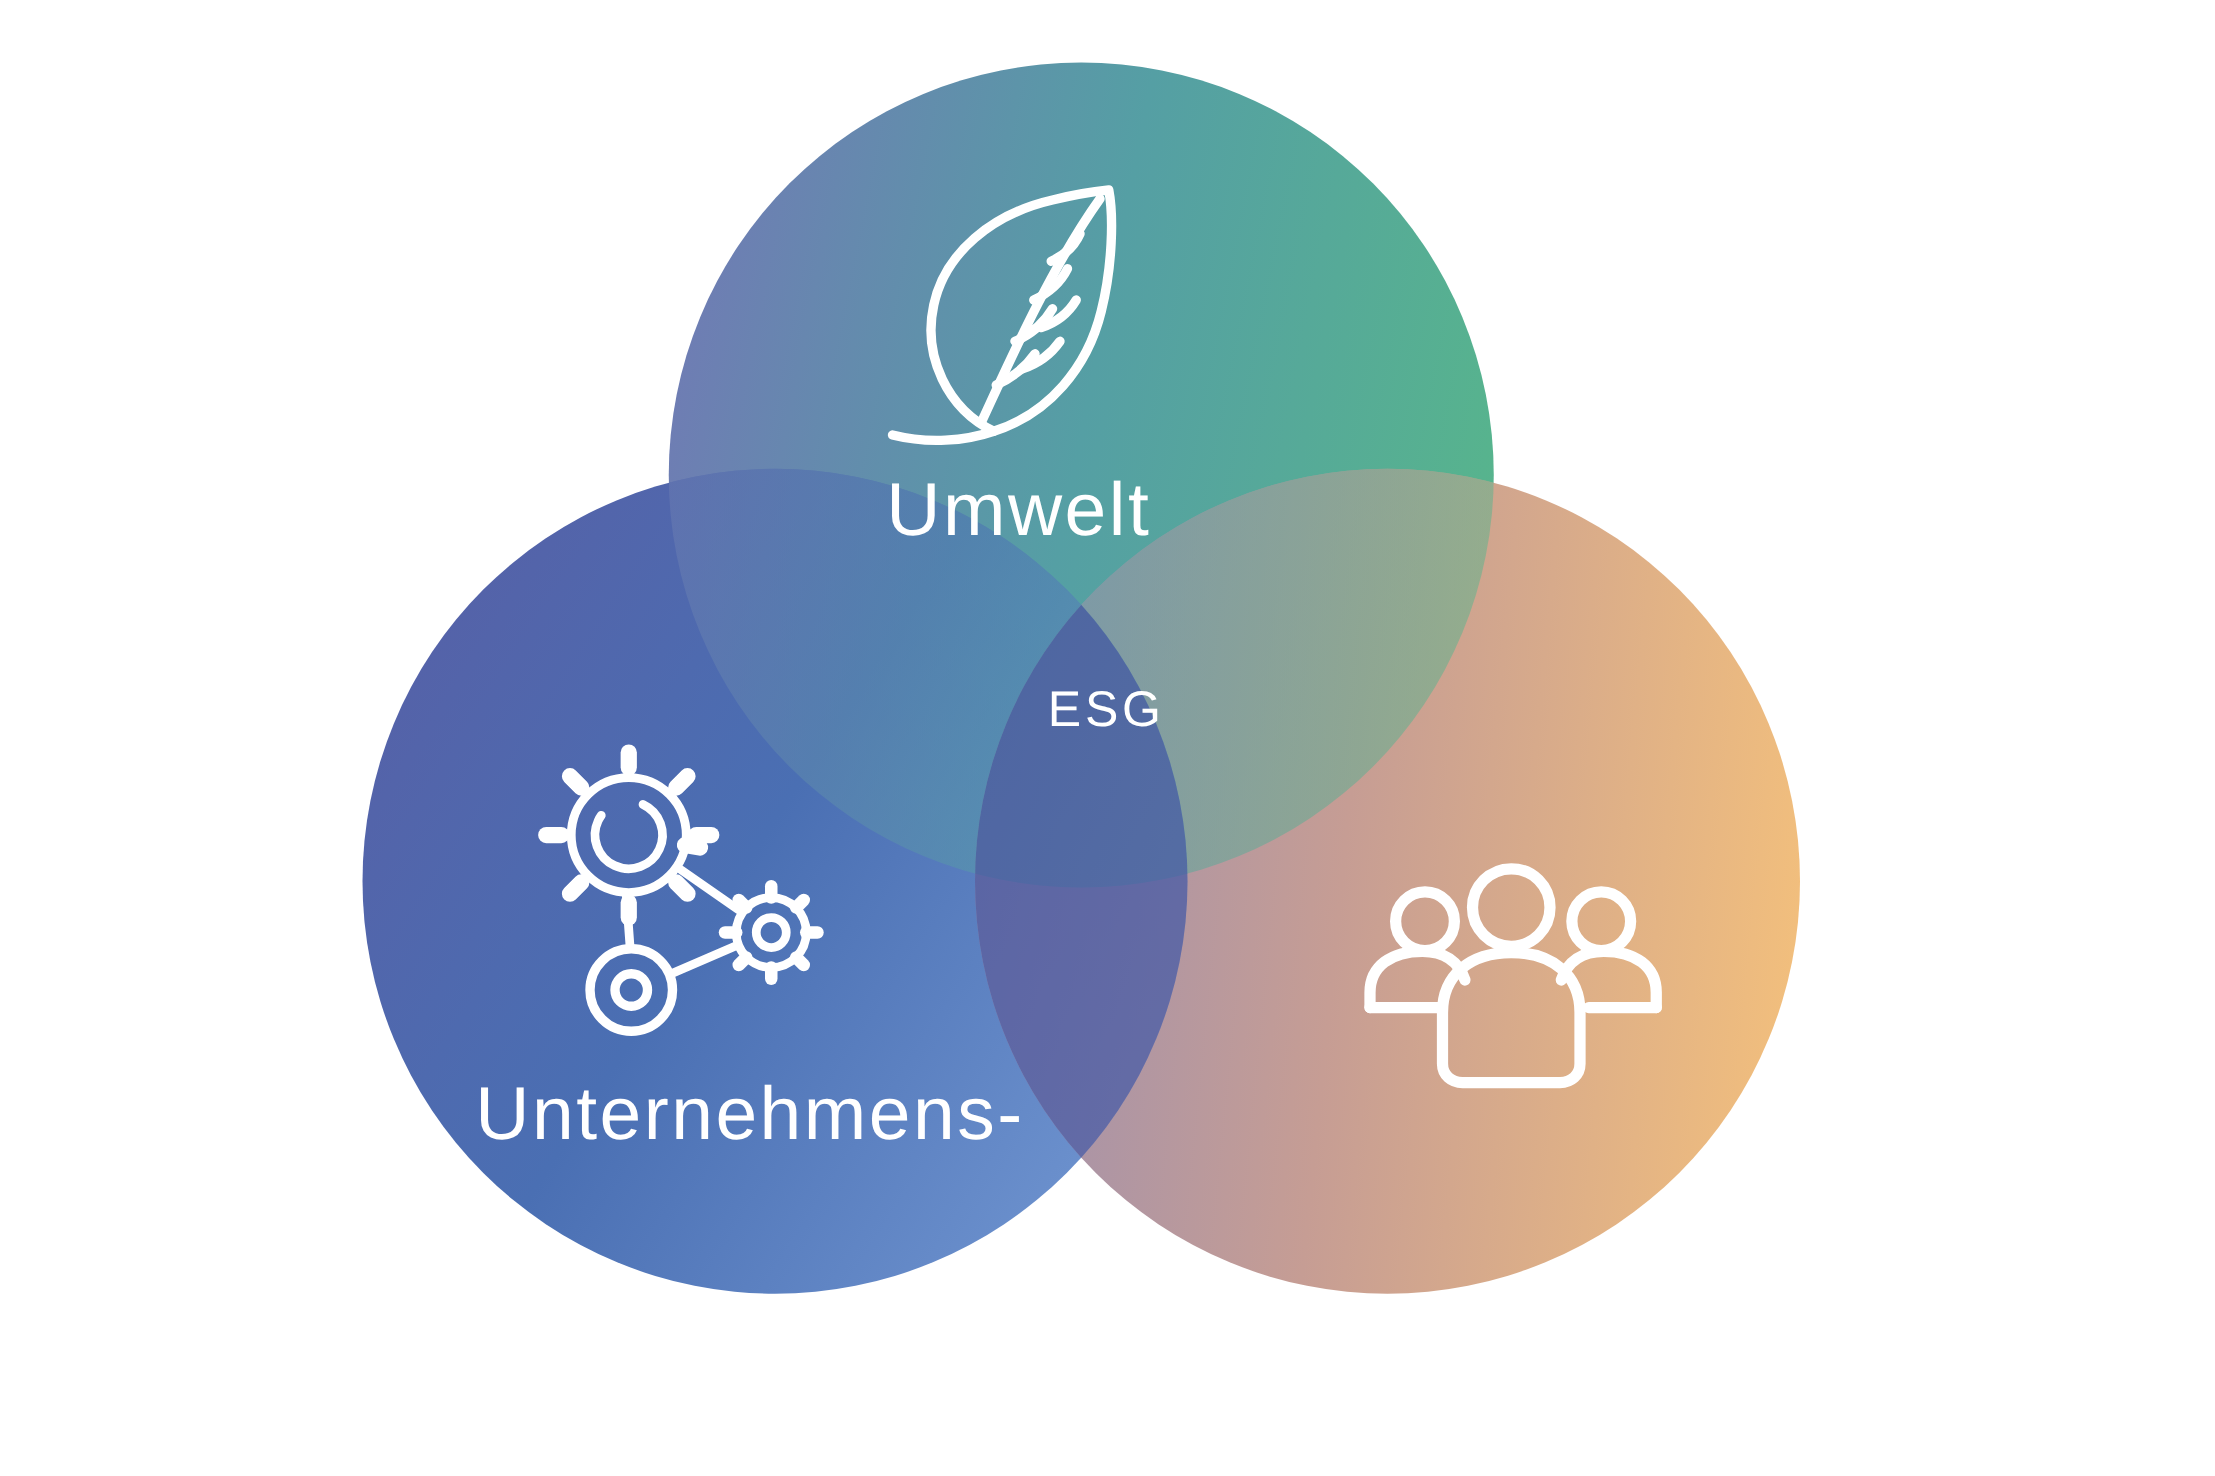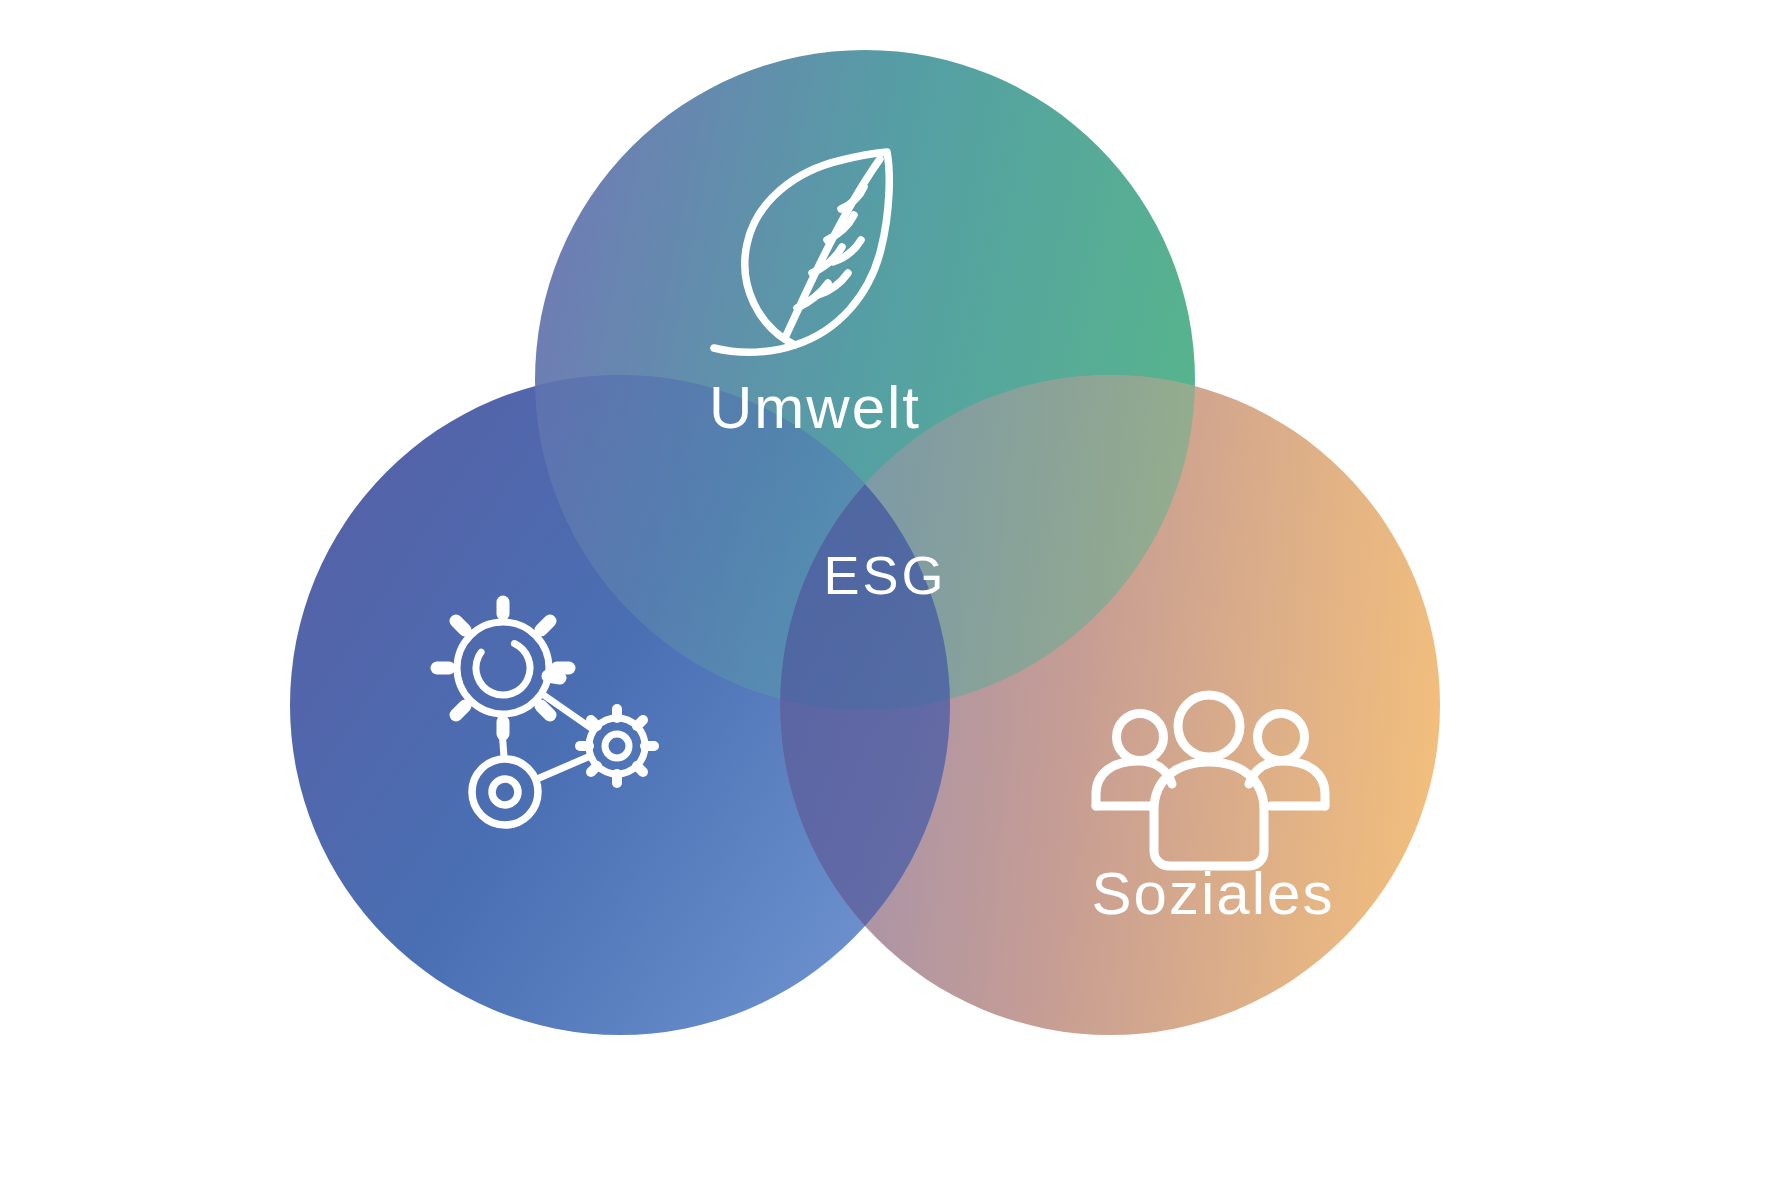--- a/index.html
+++ b/index.html
@@ -21,21 +21,21 @@
     font-weight:300;
     letter-spacing:2px;
     white-space:nowrap;
     transform:translateX(-50%);
     text-align:left;
     line-height:1;
   }
   .label-umwelt{left:815px;top:378px;font-size:60px;}
   .label-gov{left:600px;top:852px;font-size:60px;line-height:77px;}
   .label-soziales{left:1213px;top:864px;font-size:60px;}
-  .label-esg{left:885px;top:548px;font-size:54px;font-weight:500;letter-spacing:3px;}
+  .label-esg{left:885px;top:548px;font-size:40px;font-weight:500;letter-spacing:3px;}
 </style>
 </head>
 <body>
 
 <div class="stage">
 
   <svg class="venn" width="1772" height="1181" viewBox="0 0 1772 1181">
     <defs>
       <linearGradient id="gradTop" x1="0" y1="0.35" x2="1" y2="0.55">
         <stop offset="0" stop-color="#6F7CB4"></stop>
@@ -145,19 +145,19 @@
       <path d="M 247 118 L 193 118"></path>
 
       <circle cx="131" cy="38" r="31"></circle>
       <path d="M 76 163 L 76 122 C 76 92 98 74 131 74 C 164 74 186 92 186 122 L 186 163 C 186 172 179 178 170 178 L 92 178 C 83 178 76 172 76 163 Z"></path>
     </g>
   </svg>
 
   <div class="label label-umwelt">Umwelt</div>
 
   <div class="label label-gov">
+    <div>Unternehmens-</div>
   </div>
 
-  <div class="label label-soziales">Soziales</div>
 
   <div class="label label-esg">ESG</div>
 
 </div>
 
 </body></html>

